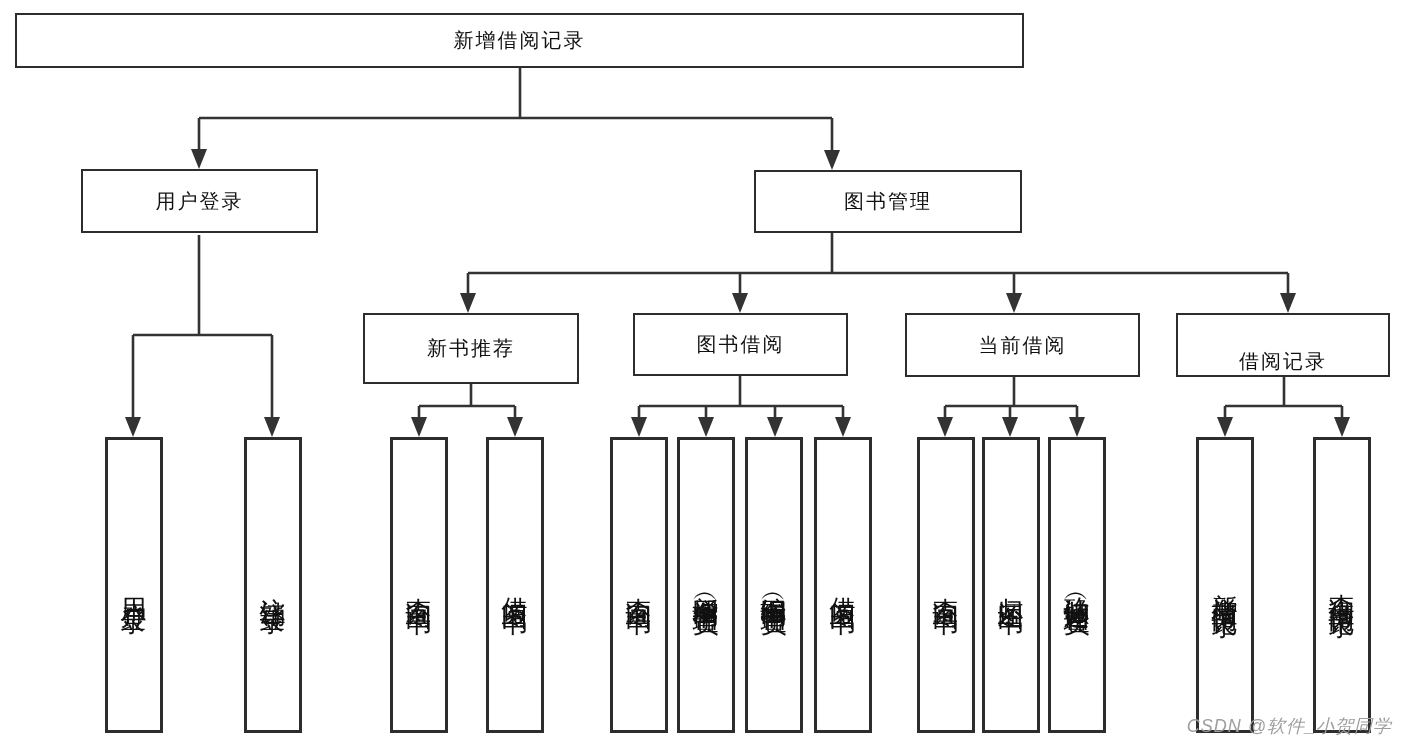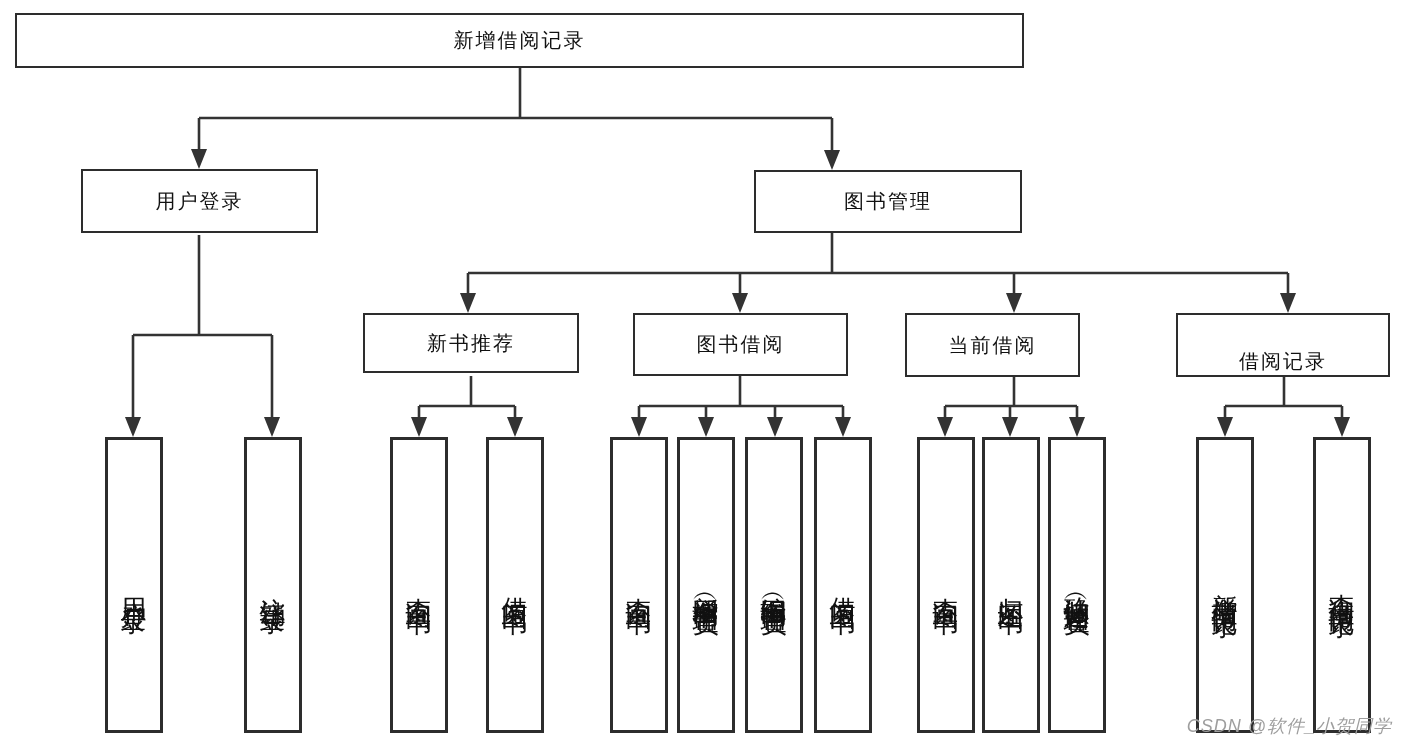--- a/index.html
+++ b/index.html
@@ -149,27 +149,27 @@
     <span class="h-label">新增借阅记录</span>
   </div>
 
   <div class="hbox" style="left:81px; top:169px; width:237px; height:64px;">
     <span class="h-label">用户登录</span>
   </div>
   <div class="hbox" style="left:754px; top:170px; width:268px; height:63px;">
     <span class="h-label">图书管理</span>
   </div>
 
-  <div class="hbox" style="left:363px; top:313px; width:216px; height:60px;">
+  <div class="hbox" style="left:363px; top:313px; width:216px; height:71px;">
     <span class="h-label">新书推荐</span>
   </div>
   <div class="hbox" style="left:633px; top:313px; width:215px; height:63px;">
     <span class="h-label">图书借阅</span>
   </div>
-  <div class="hbox" style="left:905px; top:313px; width:175px; height:64px;">
+  <div class="hbox" style="left:905px; top:313px; width:235px; height:64px;">
     <span class="h-label">当前借阅</span>
   </div>
   <div class="hbox" style="left:1176px; top:313px; width:214px; height:64px;align-items:flex-end;">
     <span class="h-label">借阅记录</span>
   </div>
 
   <div class="vbox" style="left:105px; top:437px;">
     <span class="v-label">用户登录</span>
   </div>
   <div class="vbox" style="left:244px; top:437px;">

